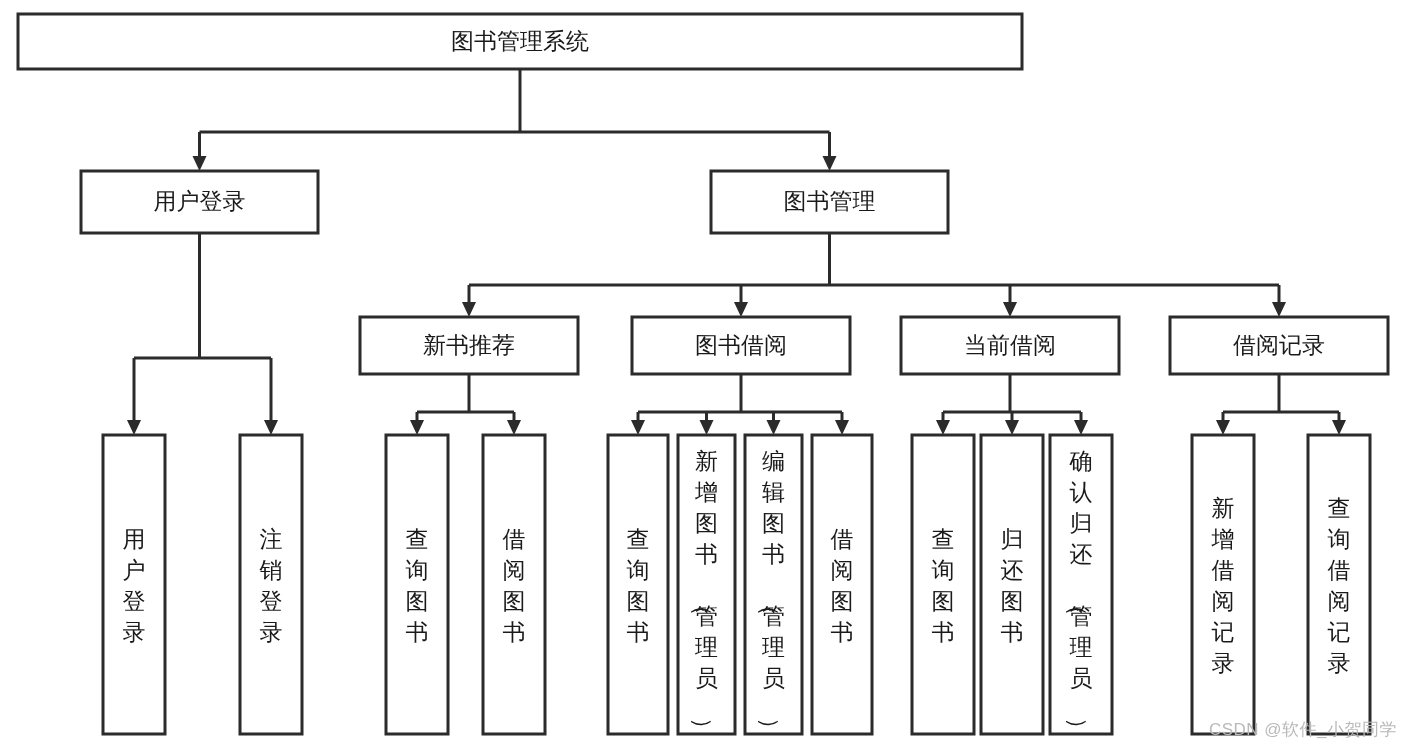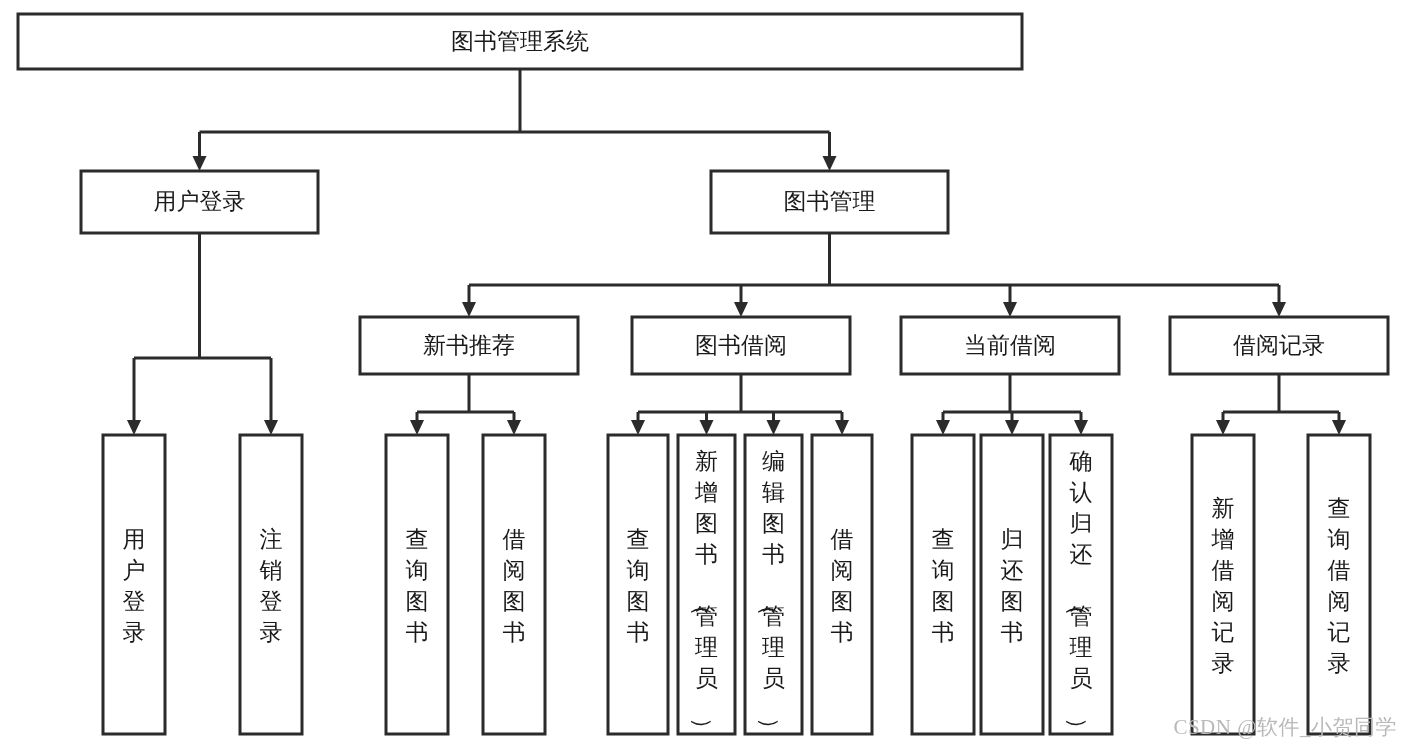--- a/index.html
+++ b/index.html
@@ -50,22 +50,22 @@
   .node-label-v {
     font-family: "Liberation Sans", "DejaVu Sans", sans-serif;
     font-size: 23px;
     fill: #1a1a1a;
     text-anchor: middle;
   }
   .watermark {
     position: absolute;
     right: 8px;
     bottom: 6px;
-    font-family: Liberation Serif, serif;
-    font-size: 21px;
+    font-family: Liberation Sans, sans-serif;
+    font-size: 17px;
     color: #b9b9b9;
     letter-spacing: 0.5px;
     white-space: nowrap;
     user-select: none;
   }
 </style>
 </head>
 <body>
 
 <div id="diagram-root">

